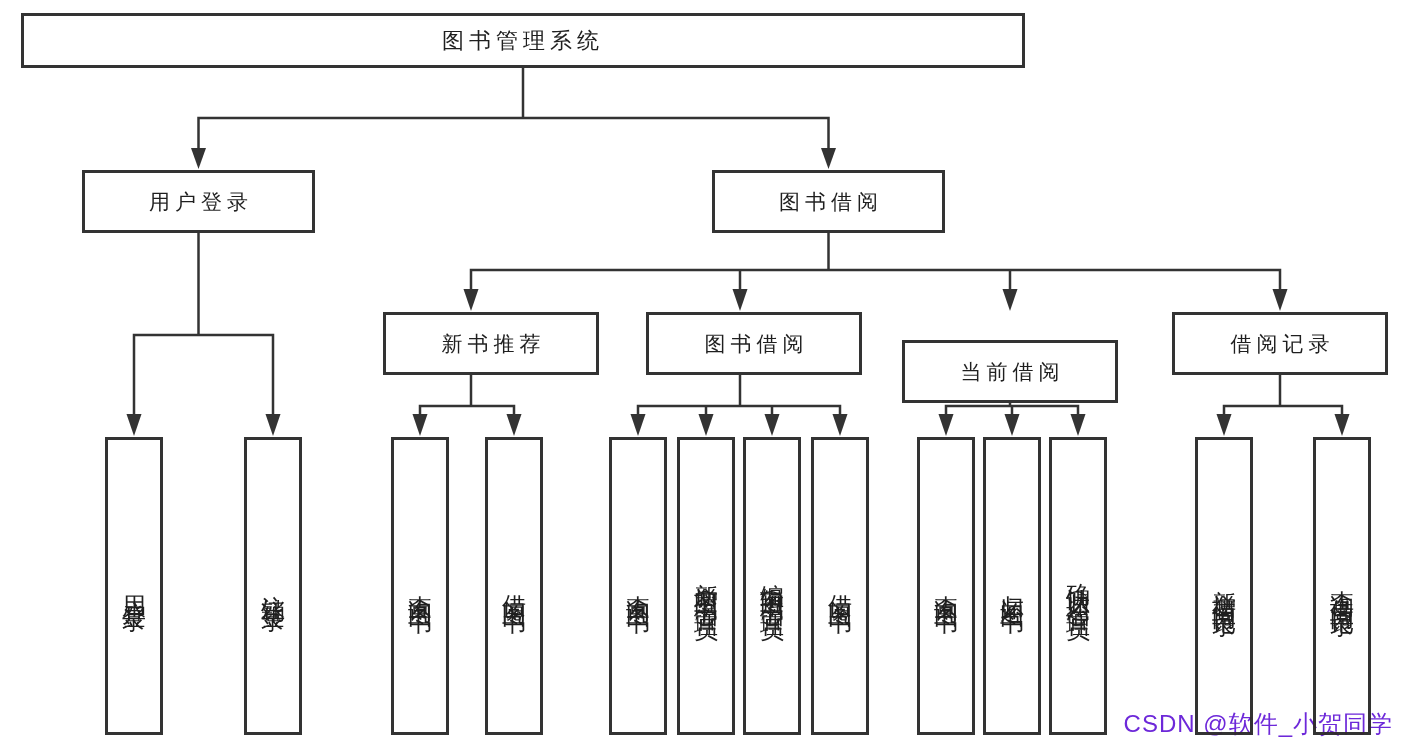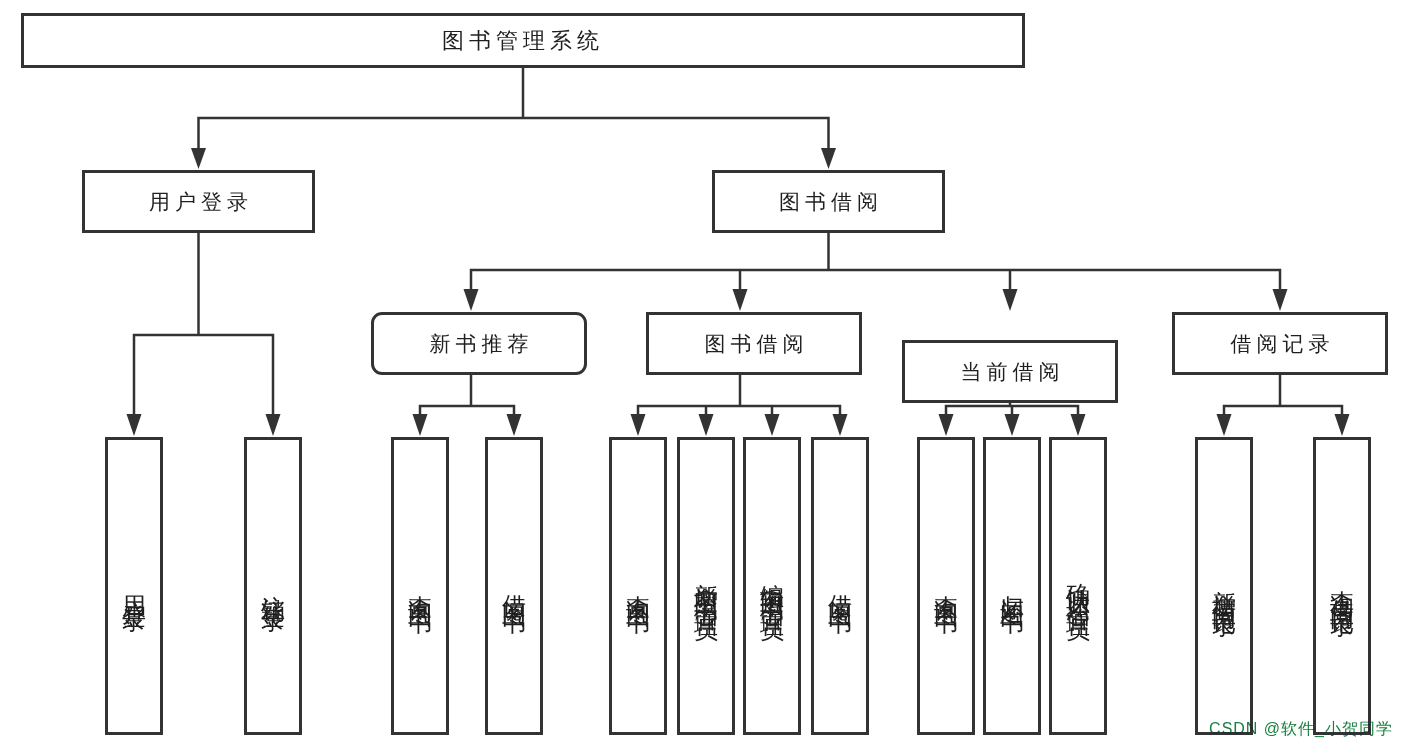--- a/index.html
+++ b/index.html
@@ -45,23 +45,23 @@
     writing-mode: vertical-lr;
     text-orientation: mixed;
     font-size: 24px;
     letter-spacing: 5px;
     line-height: 1;
   }
   .watermark {
     position: absolute;
     right: 12px;
     bottom: 7px;
-    font-size: 16px;
+    font-size: 24px;
     letter-spacing: 1px;
-    color: #15803d;
+    color: #6d28d9;
     mix-blend-mode: darken;
     white-space: nowrap;
   }
 </style>
 </head>
 <body>
 
 <div class="canvas">
 
   <svg class="connectors" viewBox="0 0 1405 747" xmlns="http://www.w3.org/2000/svg">
@@ -129,21 +129,21 @@
       <polygon points="1216.5,414 1231.5,414 1224,436"></polygon>
       <polygon points="1334.5,414 1349.5,414 1342,436"></polygon>
     </g>
   </svg>
 
   <div class="node root-node" style="left:21px; top:13px; width:1004px; height:55px;">图书管理系统</div>
 
   <div class="node hnode" style="left:82px; top:170px; width:233px; height:63px;">用户登录</div>
   <div class="node hnode" style="left:712px; top:170px; width:233px; height:63px;">图书借阅</div>
 
-  <div class="node hnode" style="left:371px; top:312px; width:216px; height:63px;border-radius:11px;">新书推荐</div>
+  <div class="node hnode" style="left:383px; top:312px; width:216px; height:63px;">新书推荐</div>
   <div class="node hnode" style="left:632px; top:312px; width:216px; height:63px;margin-left:14px;">图书借阅</div>
   <div class="node hnode" style="left:902px; top:312px; width:216px; height:63px;margin-top:28px;">当前借阅</div>
   <div class="node hnode" style="left:1172px; top:312px; width:216px; height:63px;">借阅记录</div>
 
   <div class="node vnode" style="left:105px; top:437px; width:58px; height:298px;">用户登录</div>
   <div class="node vnode" style="left:244px; top:437px; width:58px; height:298px;">注销登录</div>
 
   <div class="node vnode" style="left:391px; top:437px; width:58px; height:298px;">查询图书</div>
   <div class="node vnode" style="left:485px; top:437px; width:58px; height:298px;">借阅图书</div>
 

